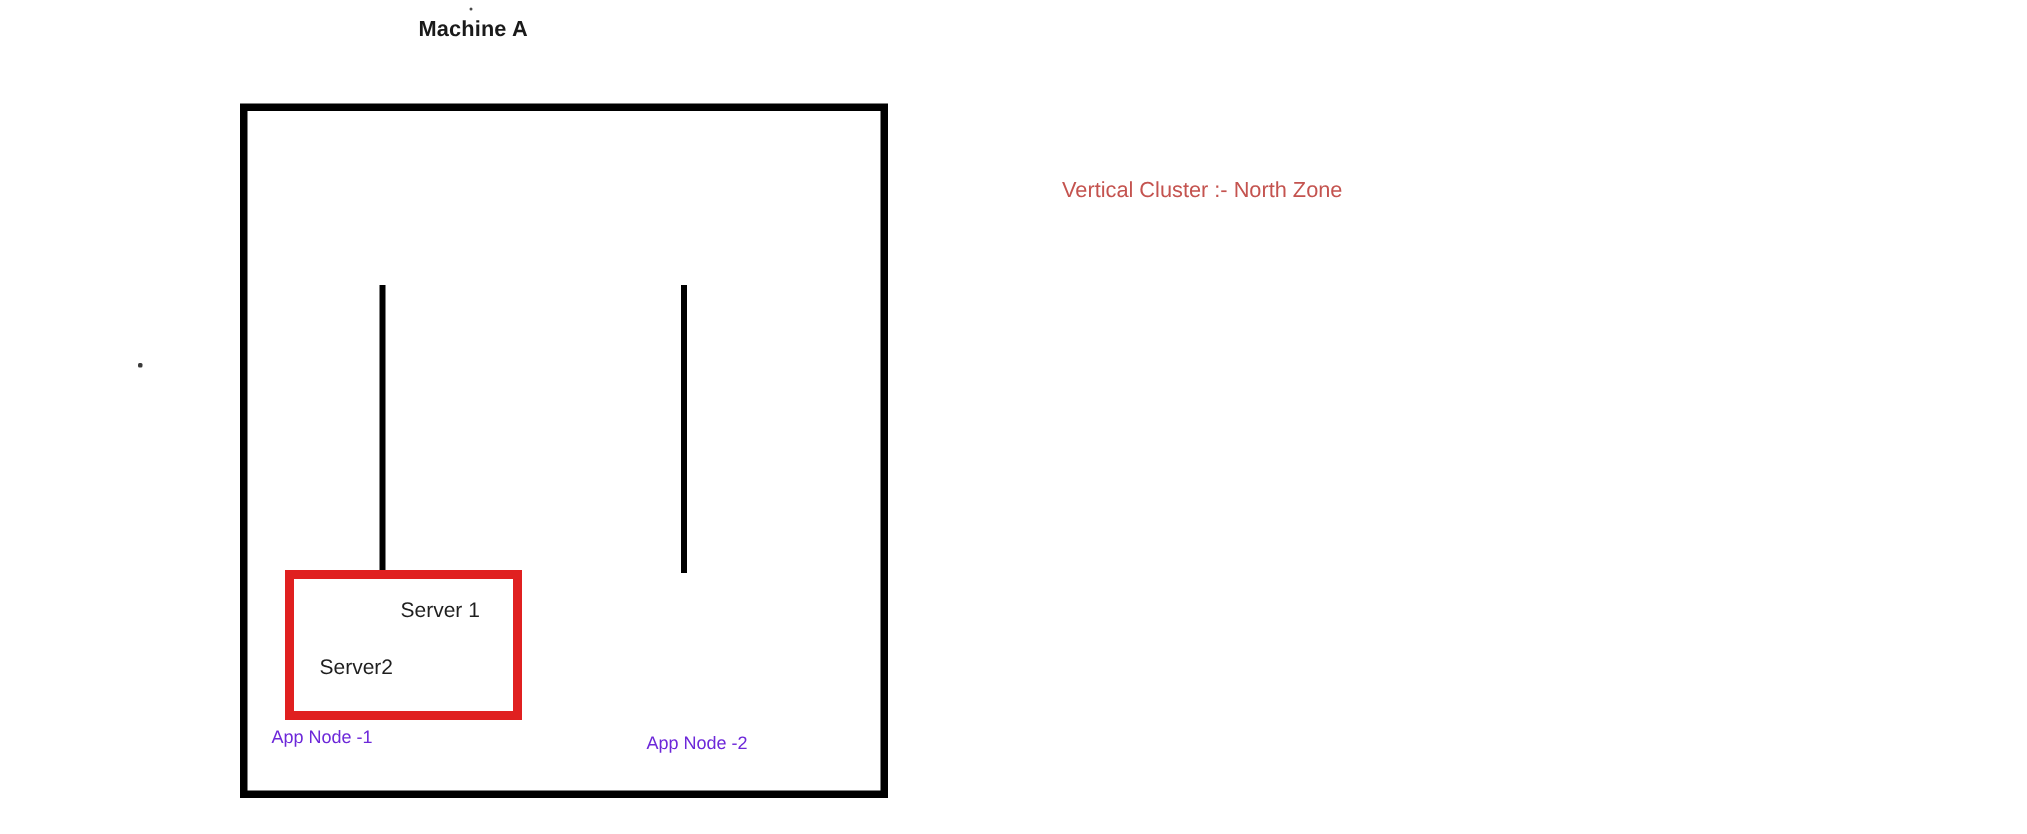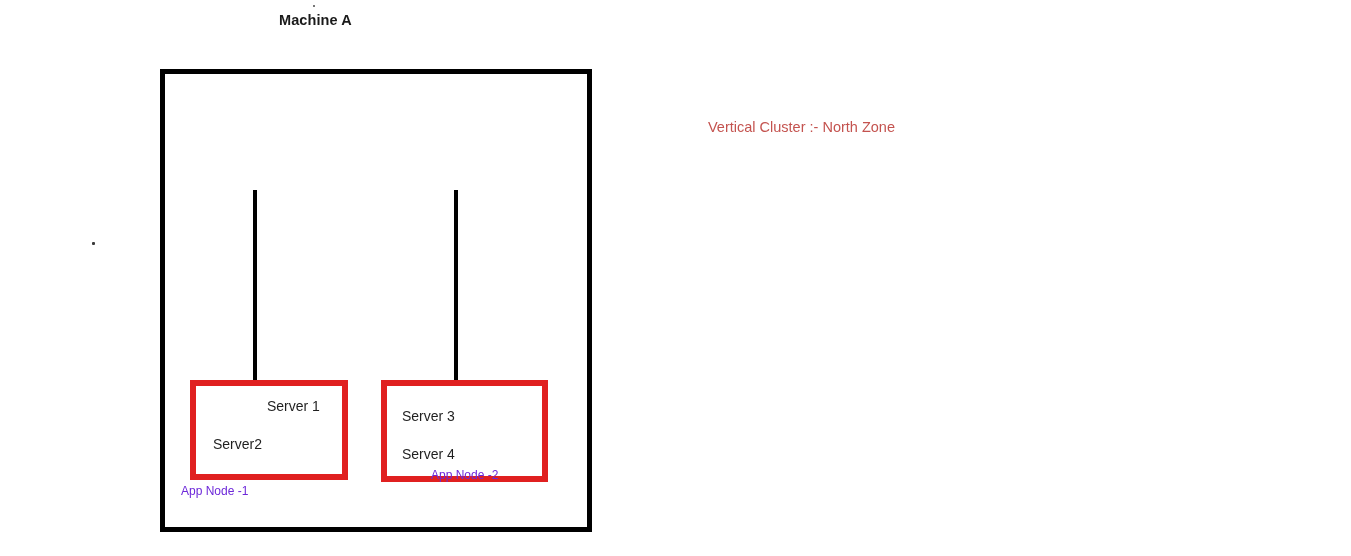--- a/index.html
+++ b/index.html
@@ -107,21 +107,21 @@
   .app-box.n2 .server-line.s2 { left: 15px; top: 60px; }
 
   
   .app-caption {
     position: absolute;
     font-size: 12px;
     color: #6d28d9;
     white-space: nowrap;
   }
   .app-caption.c1 { left: 181px; top: 484px; }
-  .app-caption.c2 { left: 431px; top: 468px; }
+  .app-caption.c2 { left: 431px; top: 488px; }
 
   
   .cluster-note {
     position: absolute;
     left: 666px;
     top: 119px;
     font-size: 14.5px;
     color: #c4534f;
     white-space: nowrap;
     margin-left: 42px;
@@ -143,21 +143,17 @@
 
   <div class="connector left"></div>
   <div class="connector right"></div>
 
   <div class="app-box n1">
     <div class="server-line s1">Server 1</div>
     <div class="server-line s2">Server2</div>
   </div>
   <div class="app-caption c1">App Node -1</div>
 
-  <div class="app-box n2">
-    <div class="server-line s1">Server 3</div>
-    <div class="server-line s2">Server 4</div>
-  </div>
   <div class="app-caption c2">App Node -2</div>
 
   <div class="cluster-note">Vertical Cluster :- North Zone</div>
 
 </div>
 
 </body></html>

